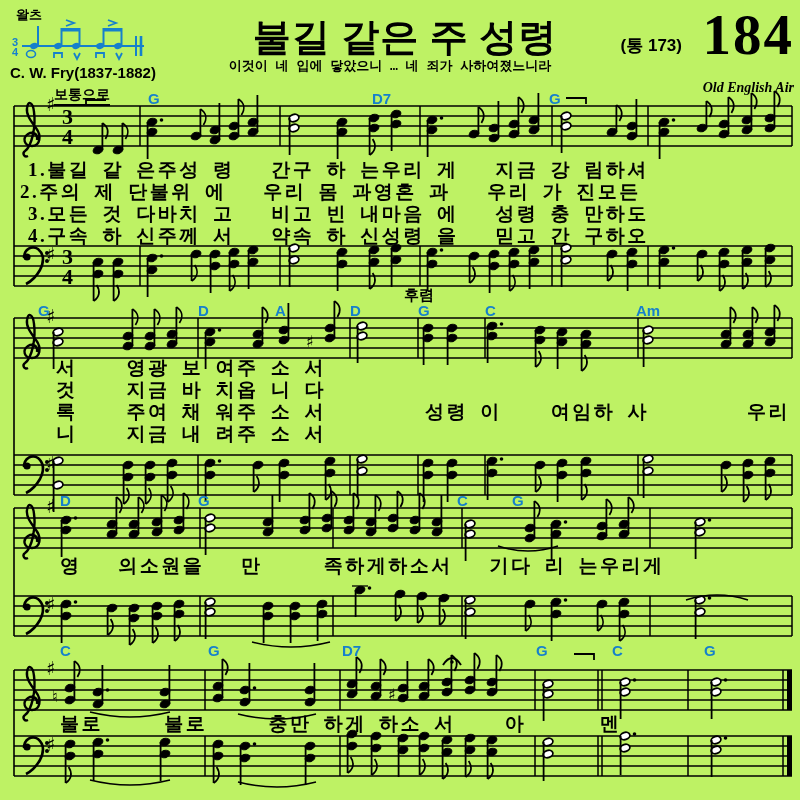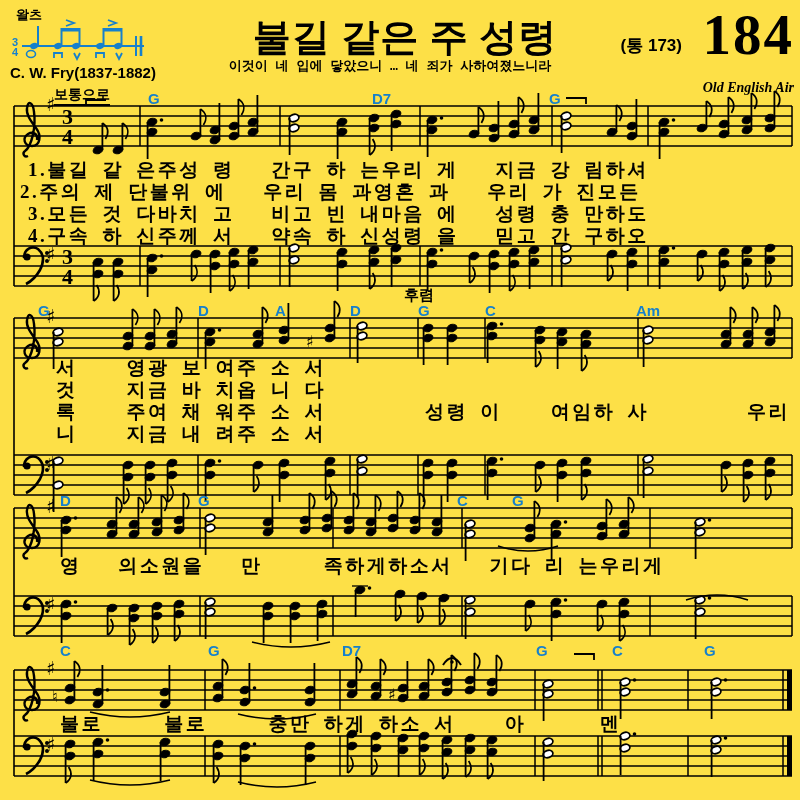--- a/index.html
+++ b/index.html
@@ -1,16 +1,16 @@
 <!DOCTYPE html>
 <html><head>
 <meta charset="utf-8">
 <style>
   html,body{margin:0;padding:0;background:#fff;}
-  .page{position:relative;width:800px;height:800px;background:#fde047;overflow:hidden;
+  .page{position:relative;width:800px;height:800px;background:#bef264;overflow:hidden;
         font-family:"Liberation Sans",sans-serif;color:#000;}
   .abs{position:absolute;}
   .genre{left:16px;top:6px;font-size:13px;font-weight:bold;}
   #rhythm{position:absolute;left:4px;top:18px;}
   .composer{left:10px;top:64px;font-size:15px;font-weight:bold;}
   .title{left:200px;top:12px;width:410px;margin:0;text-align:center;font-size:38px;font-weight:900;
          letter-spacing:1px;font-family:"Liberation Serif",serif;}
   .tong{right:118px;top:34px;font-size:17px;font-weight:bold;}
   .num{right:6px;top:6px;font-size:57px;font-weight:900;letter-spacing:2px;
        font-family:"Liberation Serif",serif;line-height:1;}

